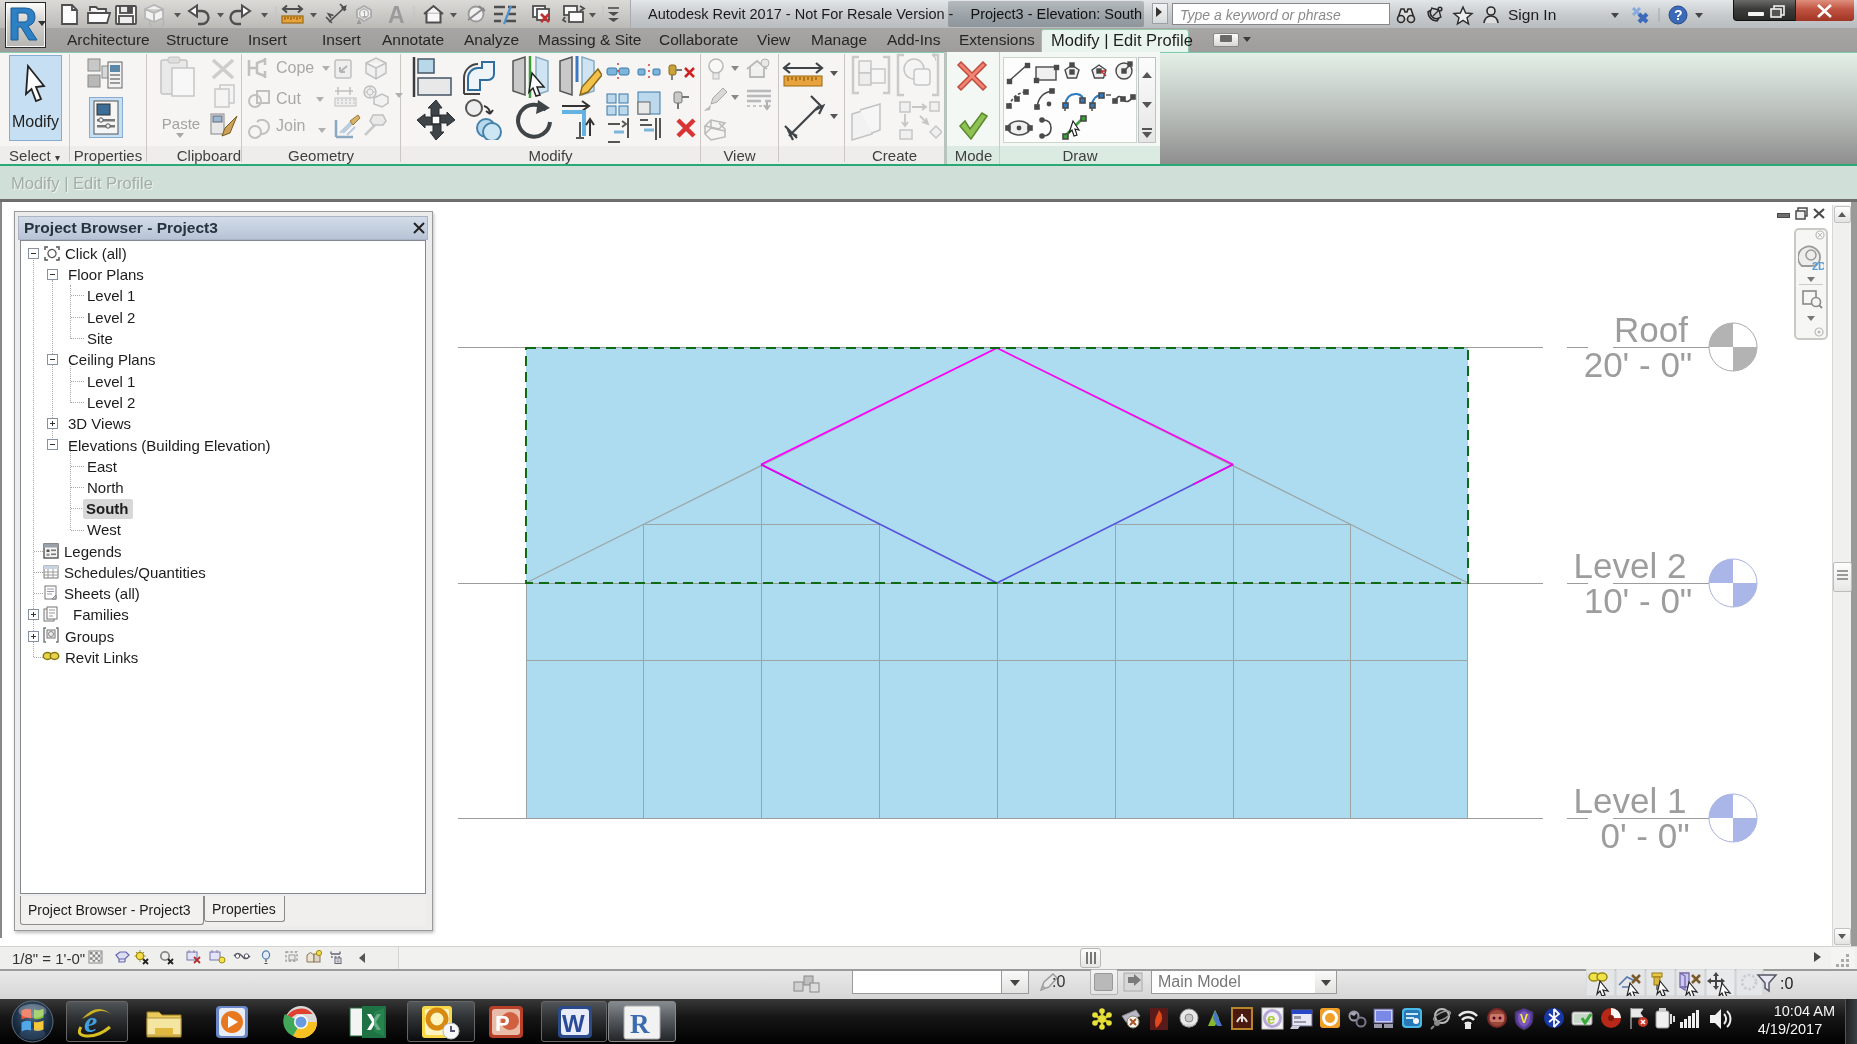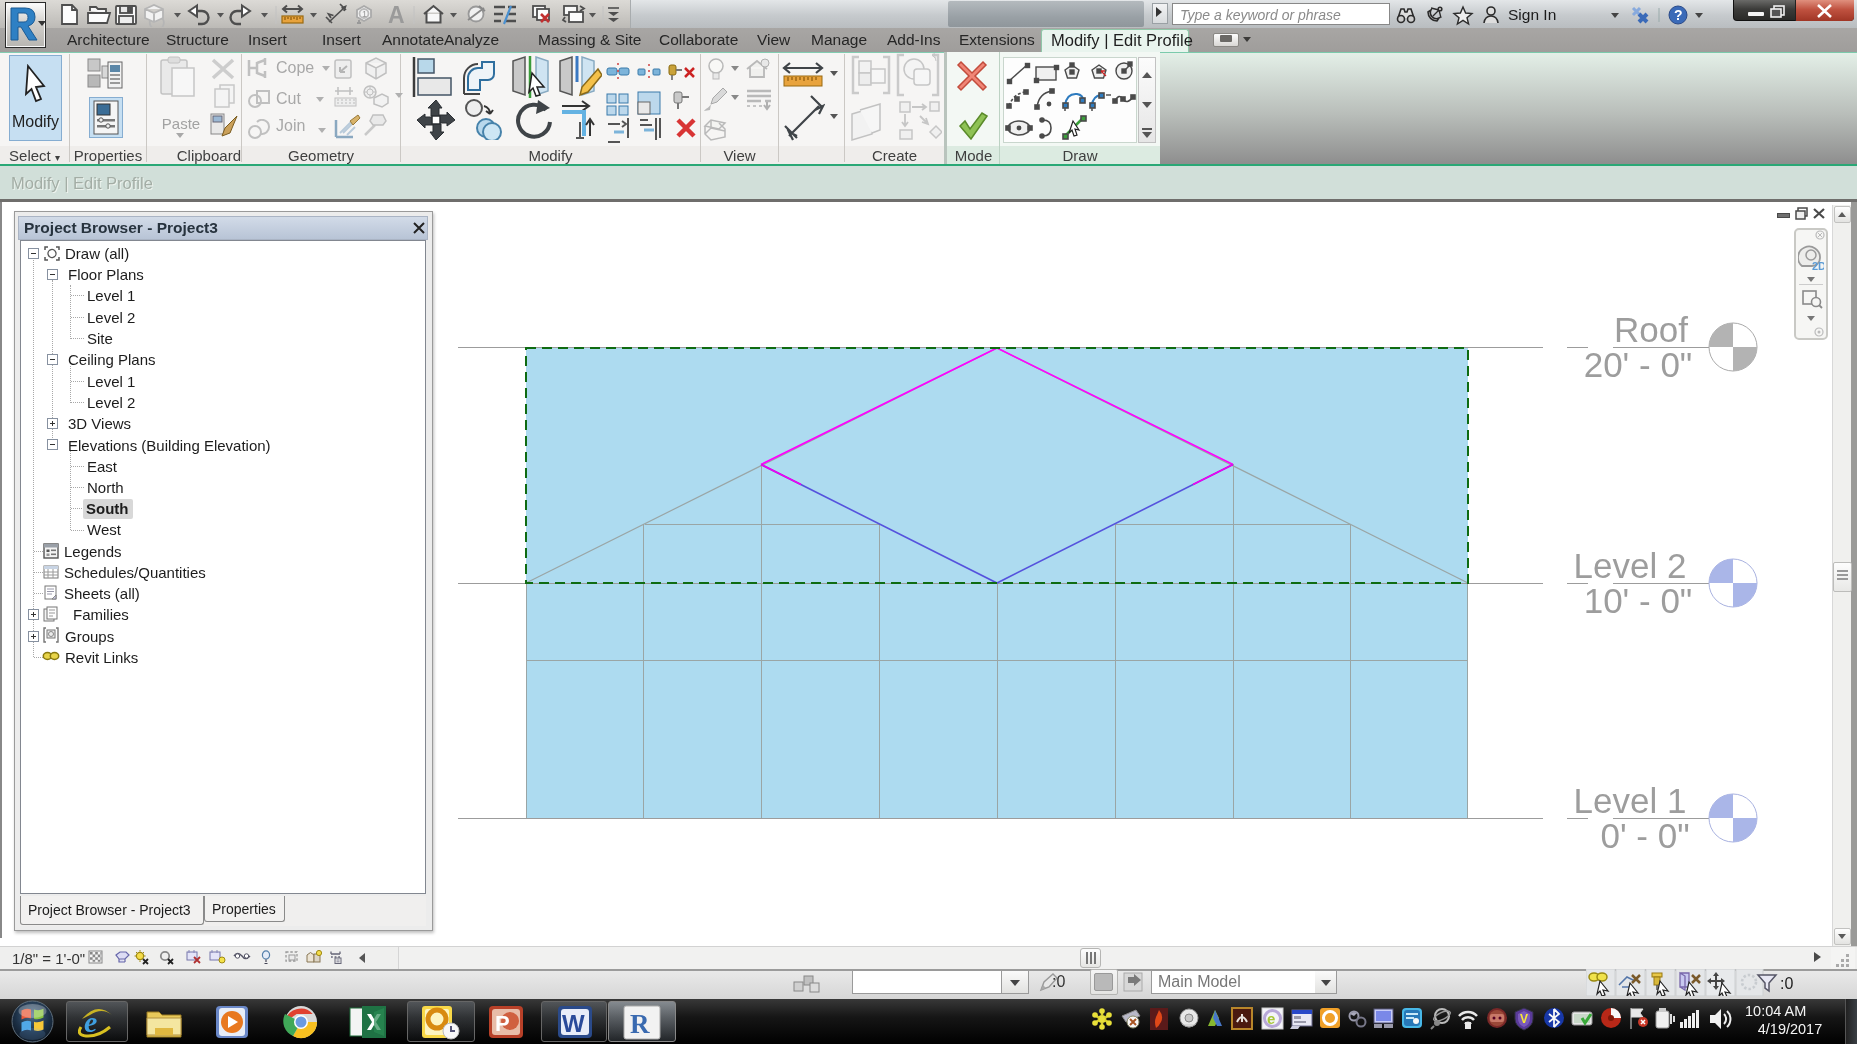--- a/index.html
+++ b/index.html
@@ -90,20 +90,21 @@
   <path d="M533 10 l3.5 4.5 l3.5 -4.5 Z" fill="#555" stroke="none"></path>
   <path d="M547 3 v18" stroke="#c2c2c2" stroke-width="1"></path>
 
   <path d="M552 5 h11" stroke-width="1.6"></path>
         <path d="M552 9 l5.5 4 l5.5 -4 Z" fill="#4e4e4e" stroke="none"></path>
         <path d="M552 15 l5.5 4 l5.5 -4 Z" fill="#4e4e4e" stroke="none"></path>
  </g>
 </svg>
 
 <div class="abs" style="left:948px;top:1px;width:196px;height:26px;background:linear-gradient(#b4babe,#9aa1a6 60%,#8f969b);border-radius:2px;"></div>
+<div class="abs" style="left:648px;top:6px;width:560px;height:18px;color:#1b1b1b;font-size:14.5px;white-space:nowrap;">Autodesk Revit 2017 - Not For Resale Version - <span style="margin-left:13px;color:#111">Project3 - Elevation: South</span></div>
 
 <div class="abs" style="left:1152px;top:3px;width:16px;height:21px;background:linear-gradient(#f2f3f4,#d8dbdd);border:1px solid #9aa0a4;"></div>
 <div class="abs" style="left:1156px;top:7px;width:0;height:0;border-top:5px solid transparent;border-bottom:5px solid transparent;border-left:6px solid #333;"></div>
 <div class="abs" style="left:1172px;top:3px;width:218px;height:22px;background:#fff;border:1px solid #888;"></div>
 <div class="abs" style="left:1180px;top:7px;color:#8a8a8a;font-size:14px;font-style:italic;">Type a keyword or phrase</div>
 
 <svg class="abs" style="left:1395px;top:4px;" width="320" height="22" viewBox="0 0 320 22">
  <g stroke="#2b2b2b" fill="none" stroke-width="1.6">
 
   <path d="M3 14 l3 -9 h3 l1 3 h2 l1 -3 h3 l3 9" fill="#ddd"></path>
@@ -142,21 +143,21 @@
 <svg class="abs" style="left:1816px;top:4px;" width="17" height="14" viewBox="0 0 17 14">
       <path d="M2 1 L15 13 M15 1 L2 13" stroke="#fff" stroke-width="2.6"></path>
     </svg>
 
 <div class="abs" id="tabrow" style="left:0;top:28px;width:1857px;height:24px;background:linear-gradient(#a8a6a4,#9f9d9b);"></div>
 <div class="abs" style="top:31px;left:67px;font-size:15.5px;color:#262626;">Architecture</div>
 <div class="abs" style="top:31px;left:166px;font-size:15.5px;color:#262626;">Structure</div>
 <div class="abs" style="top:31px;left:248px;font-size:15.5px;color:#262626;">Insert</div>
 <div class="abs" style="top:31px;left:322px;font-size:15.5px;color:#262626;">Insert</div>
 <div class="abs" style="top:31px;left:382px;font-size:15.5px;color:#262626;">Annotate</div>
-<div class="abs" style="top:31px;left:444px;font-size:15.5px;color:#262626;">Analyze</div>
+<div class="abs" style="top:31px;left:464px;font-size:15.5px;color:#262626;">Analyze</div>
 <div class="abs" style="top:31px;left:538px;font-size:15.5px;color:#262626;">Massing &amp; Site</div>
 <div class="abs" style="top:31px;left:659px;font-size:15.5px;color:#262626;">Collaborate</div>
 <div class="abs" style="top:31px;left:757px;font-size:15.5px;color:#262626;">View</div>
 <div class="abs" style="top:31px;left:811px;font-size:15.5px;color:#262626;">Manage</div>
 <div class="abs" style="top:31px;left:887px;font-size:15.5px;color:#262626;">Add-Ins</div>
 <div class="abs" style="top:31px;left:959px;font-size:15.5px;color:#262626;">Extensions</div>
 <div class="abs" style="left:1041px;top:29px;width:148px;height:23px;background:#e9f4ee;border:1px solid #8fc7a8;border-bottom:none;border-radius:3px 3px 0 0;"></div>
 <div class="abs" style="top:31px;left:1051px;font-size:16.5px;color:#1e1e1e;">Modify | Edit Profile</div>
 
 <div class="abs" style="left:1213px;top:33px;width:26px;height:14px;background:linear-gradient(#fdfdfd,#d9d7d4);border:1px solid #8a8884;border-radius:2px;"></div>
@@ -681,21 +682,21 @@
 <svg class="abs" style="left:43px;top:627px;" width="16" height="16" viewBox="0 0 16 16">
  <path d="M3 1 H1 V15 H3 M13 1 h2 V15 h-2" fill="none" stroke="#777" stroke-width="1.4"></path>
  <rect x="4" y="3" width="8" height="8" fill="#ececec" stroke="#777"></rect>
  <circle cx="8" cy="7" r="2.5" fill="none" stroke="#888"></circle>
 </svg>
 <svg class="abs" style="left:42px;top:650px;" width="18" height="12" viewBox="0 0 18 12">
  <ellipse cx="5.5" cy="6" rx="4.2" ry="3.4" fill="#e8d44a" stroke="#8a7a10" stroke-width="1.5"></ellipse>
  <ellipse cx="12.5" cy="6" rx="4.2" ry="3.4" fill="#e8d44a" stroke="#8a7a10" stroke-width="1.5"></ellipse>
 </svg>
 
-<div class="ttxt" style="left:65px;top:245px;">Draw (all)</div>
+<div class="ttxt" style="left:65px;top:245px;">Click (all)</div>
 <div class="ttxt" style="left:68px;top:266px;">Floor Plans</div>
 <div class="ttxt" style="left:87px;top:287px;">Level 1</div>
 <div class="ttxt" style="left:87px;top:309px;">Level 2</div>
 <div class="ttxt" style="left:87px;top:330px;">Site</div>
 <div class="ttxt" style="left:68px;top:351px;">Ceiling Plans</div>
 <div class="ttxt" style="left:87px;top:373px;">Level 1</div>
 <div class="ttxt" style="left:87px;top:394px;">Level 2</div>
 <div class="ttxt" style="left:68px;top:415px;">3D Views</div>
 <div class="ttxt" style="left:68px;top:437px;">Elevations (Building Elevation)</div>
 <div class="ttxt" style="left:87px;top:458px;">East</div>
@@ -1030,18 +1031,18 @@
             <rect x="16" y="4" width="3" height="18"></rect>
           </g>
         </g>
   <g transform="translate(620 0)">
           <path d="M2 9 h5 l6 -6 v20 l-6 -6 h-5 Z" fill="#f0f0f0"></path>
           <path d="M16 8 a7 7 0 0 1 0 10 M19 5 a11 11 0 0 1 0 16" stroke="#f0f0f0" stroke-width="2" fill="none"></path>
         </g>
  </g>
 </svg>
 
-<div class="abs" style="left:1745px;top:1003px;width:90px;height:17px;color:#f4f4f4;font-size:14.5px;text-align:left;">10:04 AM</div>
+<div class="abs" style="left:1745px;top:1003px;width:90px;height:17px;color:#f4f4f4;font-size:14.5px;text-align:right;">10:04 AM</div>
 <div class="abs" style="left:1745px;top:1021px;width:90px;height:17px;color:#f4f4f4;font-size:14.5px;text-align:center;">4/19/2017</div>
 
 <div class="abs" style="left:1845px;top:999px;width:12px;height:45px;background:linear-gradient(90deg,#222,#3a3f44);border-left:1px solid #555;"></div>
 
 </div>
 
 </body></html>

